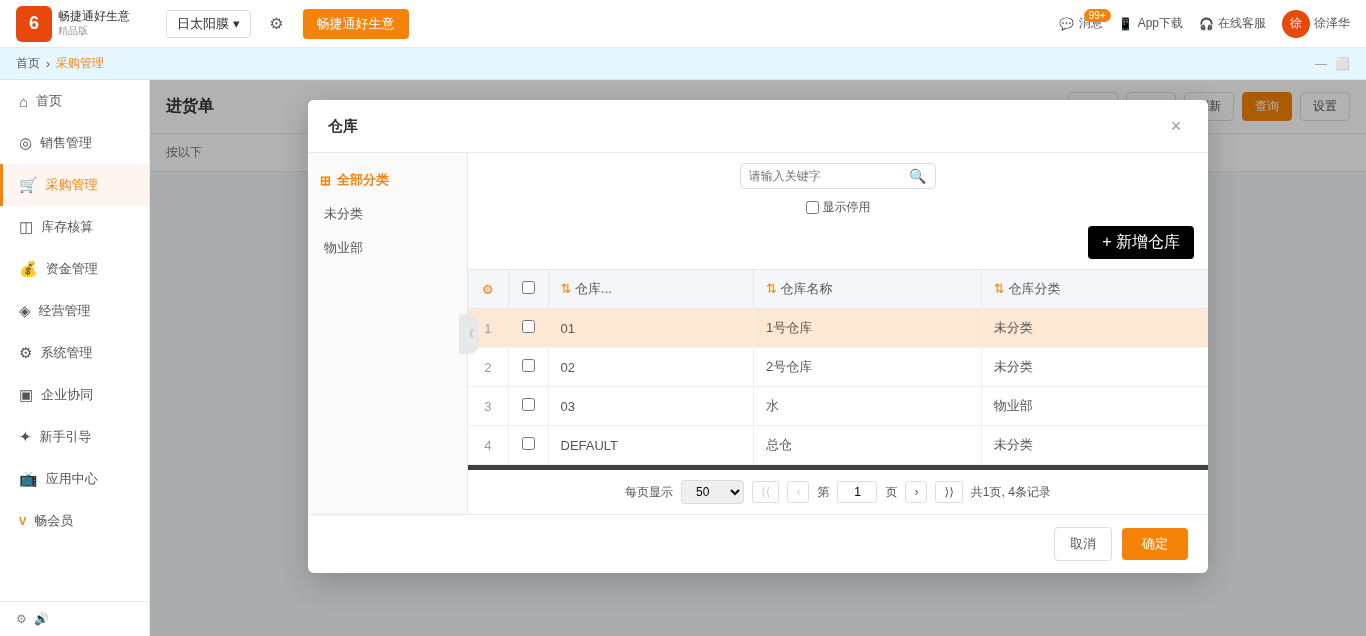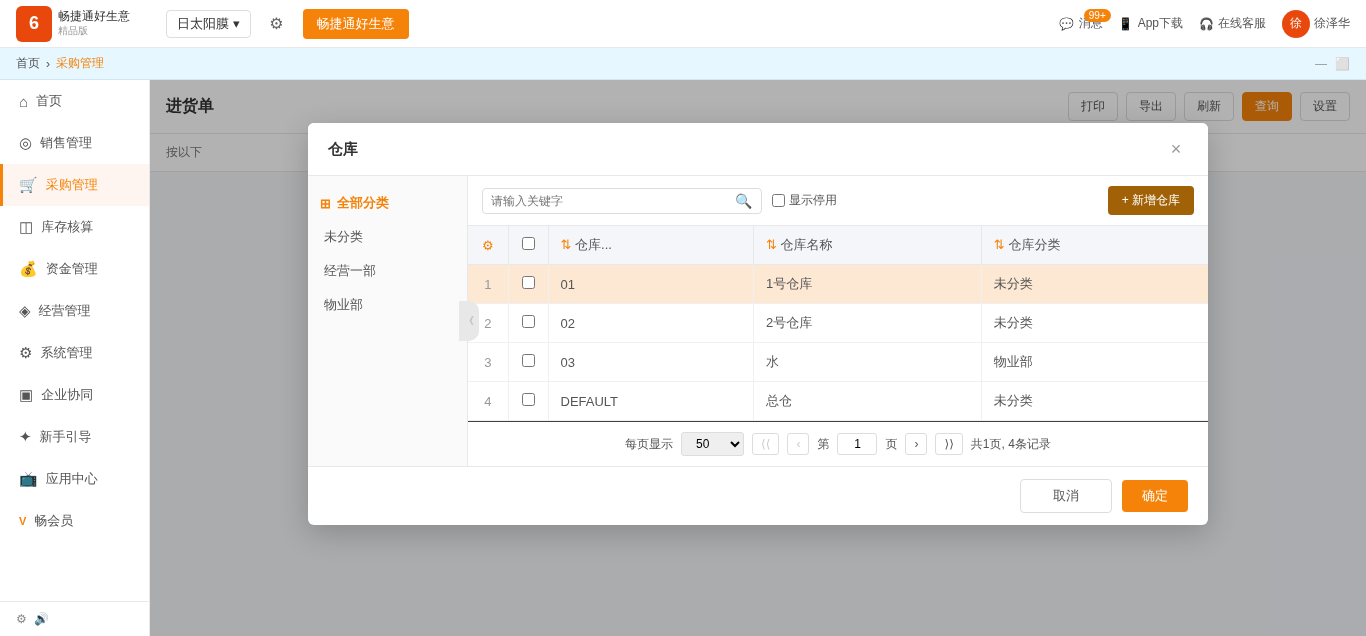--- a/index.html
+++ b/index.html
@@ -189,21 +189,20 @@
     
     .modal {
       background: #fff;
       border-radius: 6px;
       width: 900px;
       max-height: 580px;
       box-shadow: 0 8px 30px rgba(0,0,0,0.2);
       display: flex;
       flex-direction: column;
       overflow: hidden;
-      margin-top: 23px;
     }
     .modal-header {
       display: flex; align-items: center; justify-content: space-between;
       padding: 14px 20px;
       border-bottom: 1px solid #e8e8e8;
       background: #fff;
     }
     .modal-title { font-size: 15px; font-weight: bold; color: #333; }
     .modal-close {
       cursor: pointer; font-size: 18px; color: #999;
@@ -254,20 +253,21 @@
     .table-area {
       flex: 1;
       display: flex;
       flex-direction: column;
       overflow: hidden;
     }
     .table-toolbar {
       display: flex; align-items: center; gap: 10px;
       padding: 10px 14px;
       border-bottom: 1px solid #e8e8e8;
+      flex-direction: column;
     }
     .search-box {
       display: flex; align-items: center;
       border: 1px solid #ddd;
       border-radius: 4px;
       padding: 4px 8px;
       gap: 6px;
       flex: 1;
       max-width: 280px;
     }
@@ -276,27 +276,27 @@
       font-size: 12px; color: #999;
       flex: 1; background: transparent;
     }
     .search-icon-inline { color: #bbb; font-size: 14px; cursor: pointer; }
     .checkbox-label {
       display: flex; align-items: center; gap: 4px;
       font-size: 12px; color: #555; cursor: pointer;
     }
     .add-btn {
       margin-left: auto;
-      background: #a16207;
+      background: #000000;
       color: #fff;
       border: none;
       border-radius: 4px;
       padding: 6px 14px;
       cursor: pointer;
-      font-size: 12px;
+      font-size: 16px;
       white-space: nowrap;
     }
 
     .data-table {
       flex: 1;
       overflow-y: auto;
     }
     table {
       width: 100%;
       border-collapse: collapse;
@@ -322,21 +322,21 @@
     tbody td {
       padding: 10px 12px;
       color: #555;
       border-right: 1px solid #f0f0f0;
     }
     tbody td:last-child { border-right: none; }
     .row-num { color: #999; text-align: center; }
     .row-checkbox { text-align: center; }
 
     .table-footer {
-      border-top: 1px solid #404040;
+      border-top: 5px solid #404040;
       padding: 10px 14px;
       display: flex; align-items: center; justify-content: center;
       gap: 8px; font-size: 12px; color: #555;
     }
     .page-input {
       width: 40px;
       border: 1px solid #ddd;
       border-radius: 3px;
       padding: 3px 6px;
       text-align: center;
@@ -363,21 +363,21 @@
     .modal-footer {
       padding: 12px 20px;
       border-top: 1px solid #e8e8e8;
       display: flex; align-items: center; justify-content: flex-end;
       gap: 10px;
     }
     .cancel-btn {
       border: 1px solid #ddd;
       background: #fff;
       border-radius: 4px;
-      padding: 7px 32px;
+      padding: 7px 15px;
       cursor: pointer;
       font-size: 13px;
       color: #555;
     }
     .confirm-btn {
       background: #f5830a;
       color: #fff;
       border: none;
       border-radius: 4px;
       padding: 7px 20px;
@@ -522,21 +522,20 @@
         </div>
 
         <div class="modal-body">
 
           <div class="cat-sidebar">
             <div class="cat-header">
               <span>⊞</span>
               <span>全部分类</span>
             </div>
             <div class="cat-item">未分类</div>
-            <div class="cat-item">经营一部</div>
             <div class="cat-item">物业部</div>
             <div class="cat-collapse-btn">《</div>
           </div>
 
           <div class="table-area">
 
             <div class="table-toolbar">
               <div class="search-box">
                 <input type="text" placeholder="请输入关键字" style="">
                 <span class="search-icon-inline">🔍</span>

